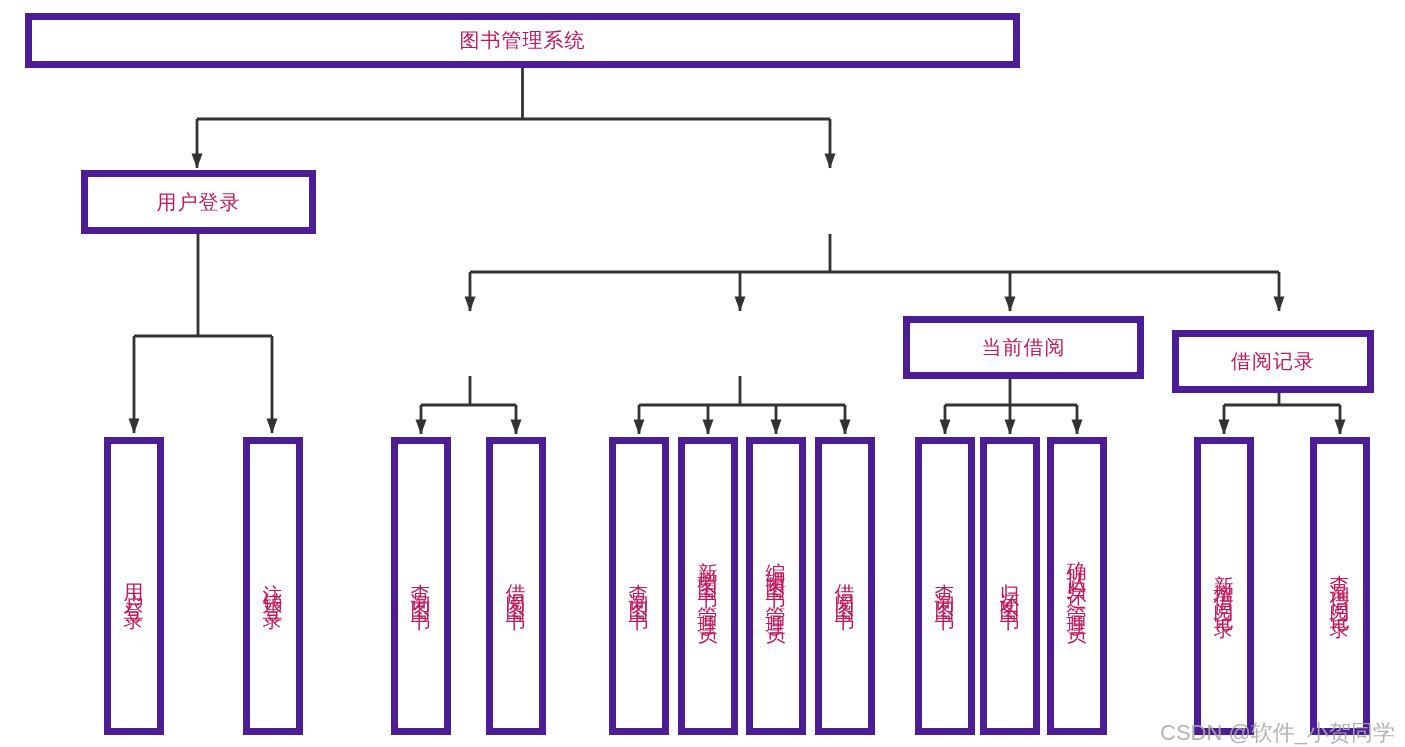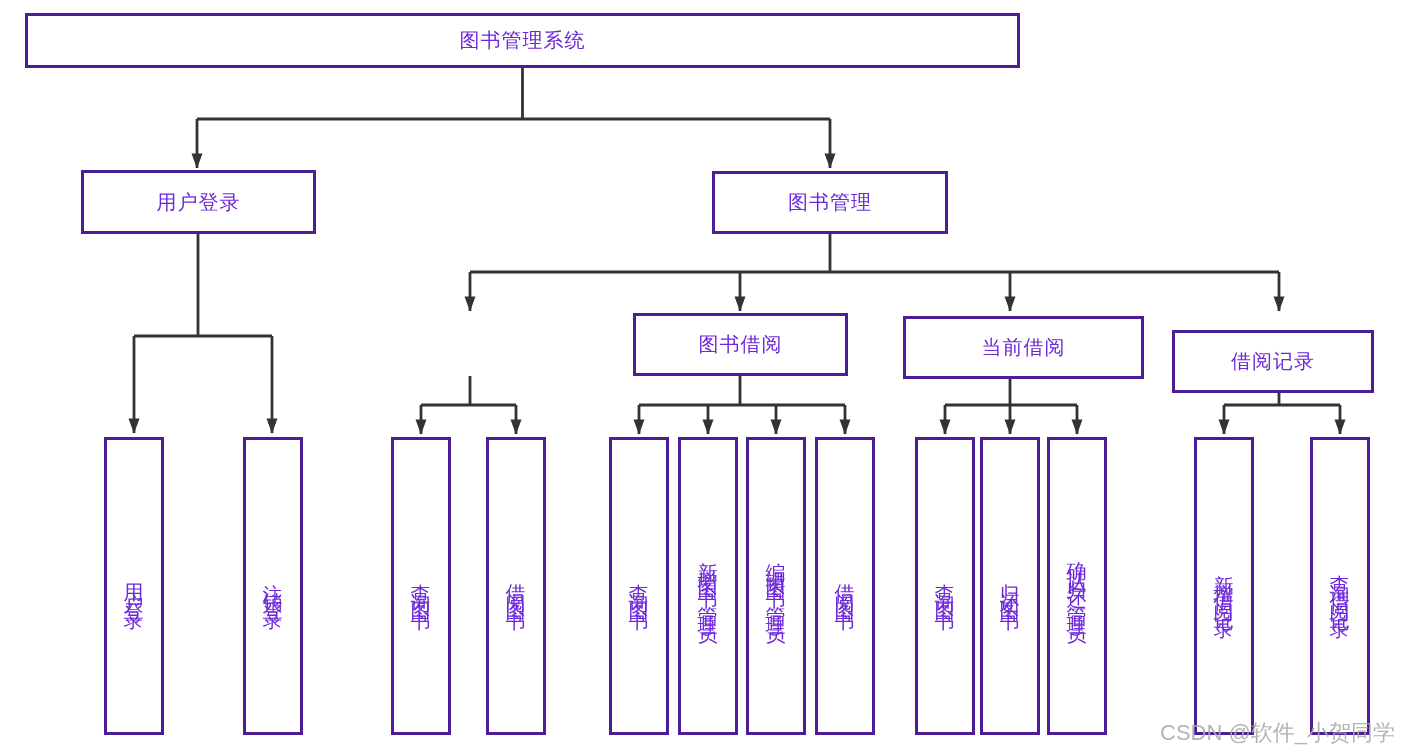--- a/index.html
+++ b/index.html
@@ -13,23 +13,23 @@
   }
   .connector-layer {
     position: absolute;
     left: 0; top: 0;
     width: 1405px; height: 747px;
     pointer-events: none;
   }
   .box {
     position: absolute;
     box-sizing: border-box;
-    border: 3px solid #4c1d95;
+    border: 7px solid #4c1d95;
     background: #ffffff;
-    color: #6d28d9;
+    color: #be185d;
     display: flex;
     align-items: center;
     justify-content: center;
     text-align: center;
   }
   .h-box { font-size: 20px; letter-spacing: 1px; }
   .v-box { font-size: 20px; }
   .v-box .vtext {
     writing-mode: vertical-rl;
     text-orientation: mixed;
@@ -84,23 +84,21 @@
       <path d="M1010,405 V434"></path>
       <path d="M1077,405 V434"></path>
       <path d="M1224,405 V434"></path>
       <path d="M1340,405 V434"></path>
     </g>
   </svg>
 
   <div class="box h-box" style="left:25px; top:13px; width:995px; height:55px;">图书管理系统</div>
 
   <div class="box h-box" style="left:81px; top:170px; width:235px; height:64px;">用户登录</div>
-  <div class="box h-box" style="left:712px; top:171px; width:236px; height:63px;">图书管理</div>
 
-  <div class="box h-box" style="left:633px; top:313px; width:215px; height:63px;">图书借阅</div>
   <div class="box h-box" style="left:903px; top:316px; width:241px; height:63px;">当前借阅</div>
   <div class="box h-box" style="left:1172px; top:330px; width:202px; height:63px;">借阅记录</div>
 
   <div class="box v-box" style="left:104px; top:437px; width:60px; height:298px;">
     <span class="vtext">用户登录</span>
   </div>
   <div class="box v-box" style="left:243px; top:437px; width:60px; height:298px;">
     <span class="vtext">注销登录</span>
   </div>
 

